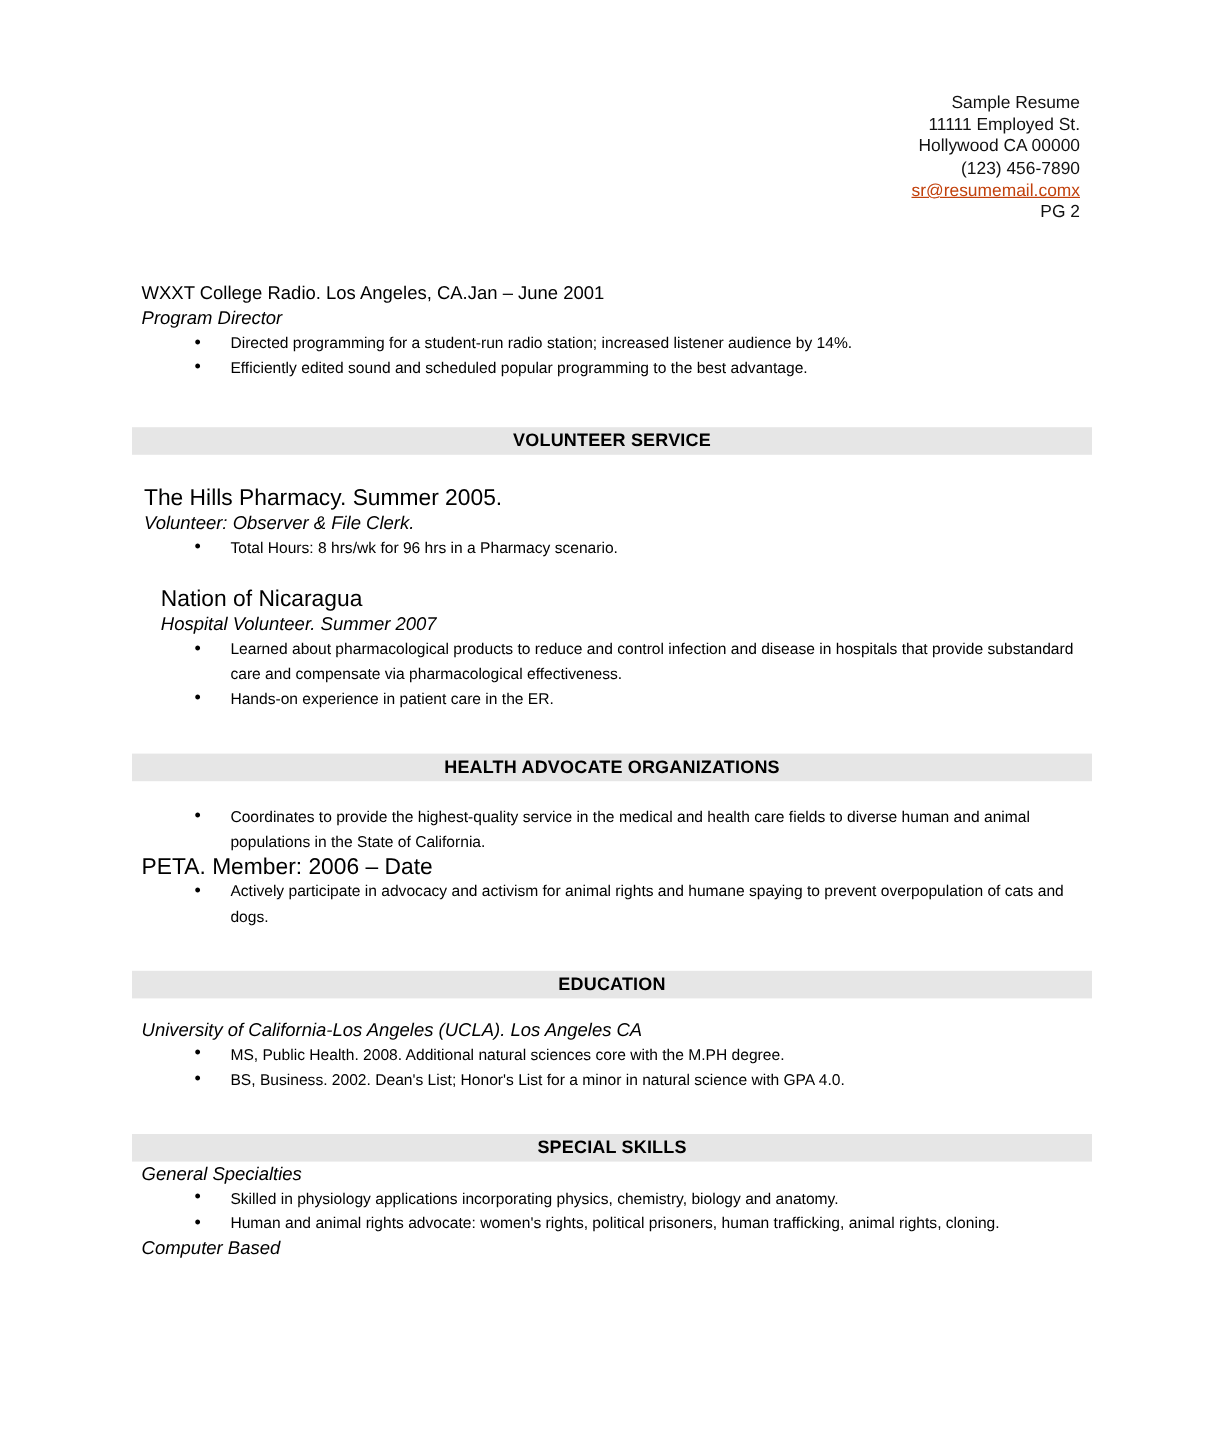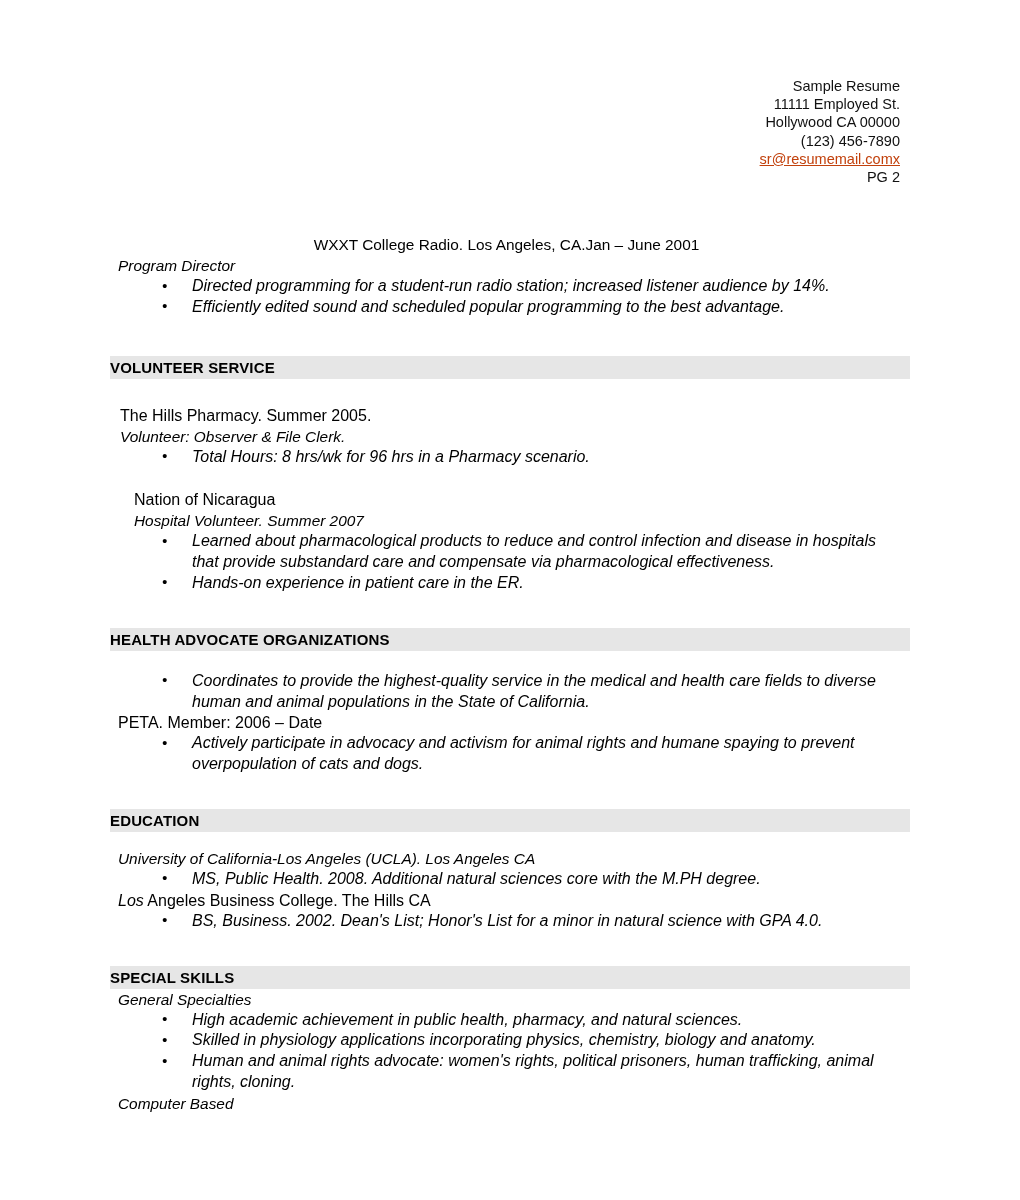--- a/index.html
+++ b/index.html
@@ -48,33 +48,33 @@
   .content {
     position: absolute;
     top: 214px;
     left: 0;
     width: 1020px;
   }
 
   
   .entry-row {
     display: flex;
-    justify-content: center;
+    justify-content: flex-start;
     align-items: baseline;
     font-size: 15.4px;
     line-height: 21px;
     padding-left: 118px;
     padding-right: 125px;
   }
   .entry-row .date {
     white-space: nowrap;
   }
 
   .line-plain {
-    font-size: 16px;
+    font-size: 19px;
     line-height: 21px;
     padding-left: 118px;
     padding-right: 110px;
   }
   .line-italic {
     font-style: italic;
     font-size: 15.4px;
     line-height: 21px;
     padding-left: 118px;
   }
@@ -82,42 +82,41 @@
   .indent-2 { padding-left: 134px; }
 
   
   ul.bul {
     list-style: none;
     margin: 0;
     padding: 0;
   }
   ul.bul > li {
     position: relative;
-    font-size: 16px;
+    font-size: 13px;
     line-height: 20.8px;
     padding-left: 192px;
     padding-right: 118px;
     margin: 0;
-    font-style: italic;
   }
   ul.bul > li::before {
     content: "\2022";
     position: absolute;
     left: 162px;
     top: -0.5px;
     font-size: 15px;
     line-height: 20.8px;
   }
 
   
   .section-band {
     margin: 0 auto;
     width: 800px;
     background: #e6e6e6;
-    text-align: left;
+    text-align: center;
     font-weight: bold;
     font-size: 15px;
     line-height: 23px;
     letter-spacing: 0.15px;
     height: 23px;
   }
   .sp-16 { height: 16px; }
   .sp-20 { height: 20px; }
   .sp-22 { height: 22px; }
   .sp-26 { height: 26px; }
@@ -188,31 +187,29 @@
     <div class="sp-34"></div>
 
     <div class="section-band">EDUCATION</div>
 
     <div class="sp-16"></div>
 
     <div class="line-italic">University of California-Los Angeles (UCLA). Los Angeles CA</div>
     <ul class="bul">
       <li>MS, Public Health. 2008. Additional natural sciences core with the M.PH degree.</li>
     </ul>
-    <div class="line-plain"><em>Los</em><span> Angeles Business College. The Hills CA</span></div>
     <ul class="bul">
       <li>BS, Business. 2002. Dean's List; Honor's List for a minor in natural science with GPA 4.0.</li>
     </ul>
 
     <div class="sp-34"></div>
 
     <div class="section-band">SPECIAL SKILLS</div>
 
     <div class="line-italic">General Specialties</div>
     <ul class="bul">
-      <li>High academic achievement in public health, pharmacy, and natural sciences.</li>
       <li>Skilled in physiology applications incorporating physics, chemistry, biology and anatomy.</li>
       <li>Human and animal rights advocate: women's rights, political prisoners, human trafficking, animal rights, cloning.</li>
     </ul>
     <div class="line-italic">Computer Based</div>
 
   </div>
 </div>
 
 </body></html>

